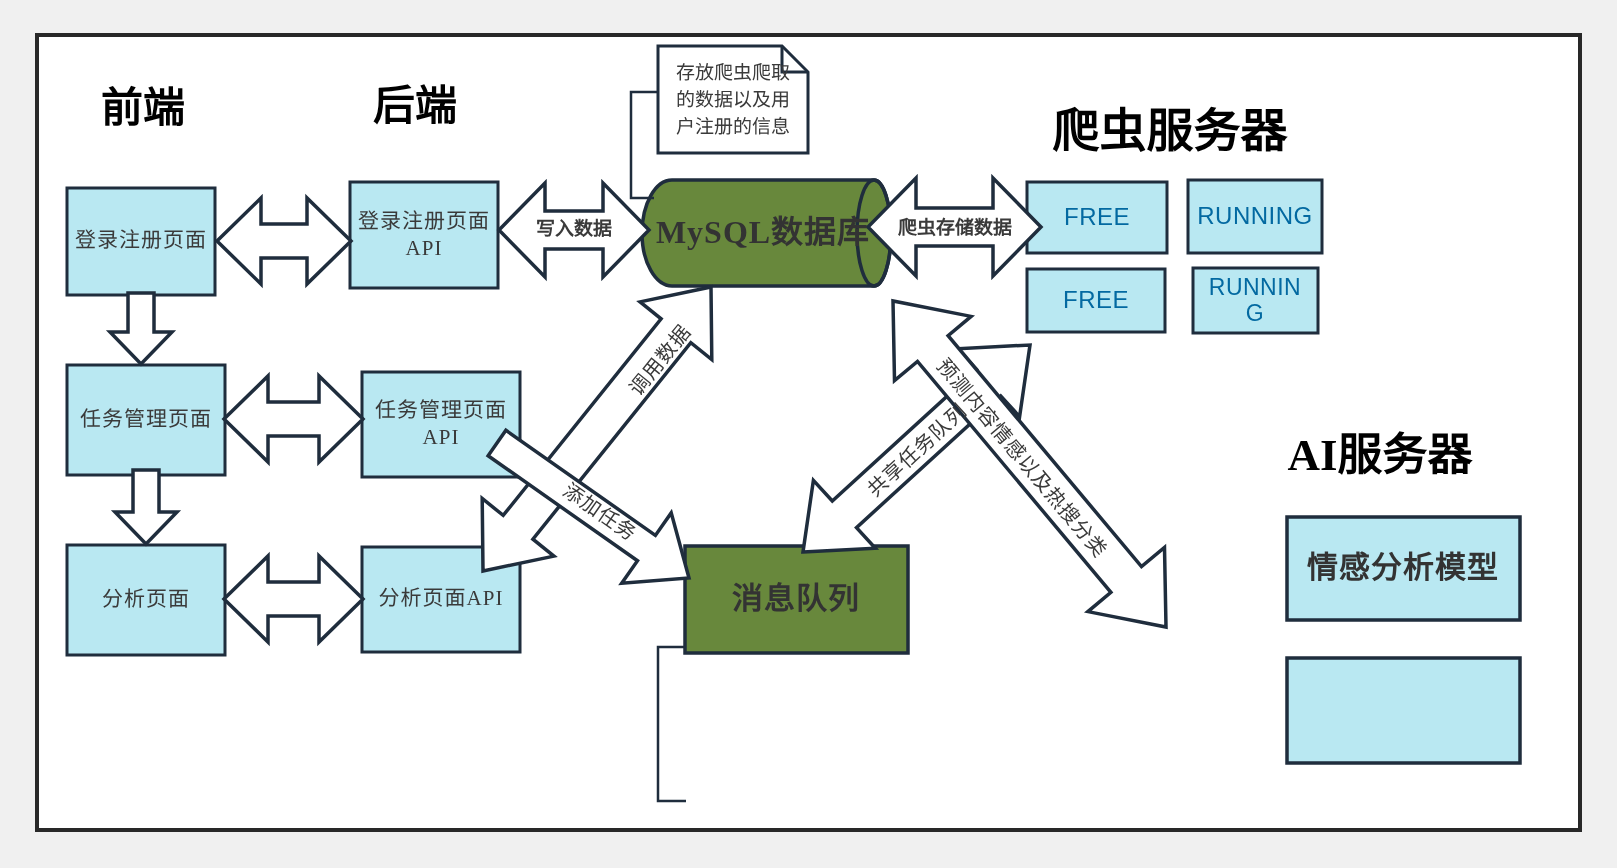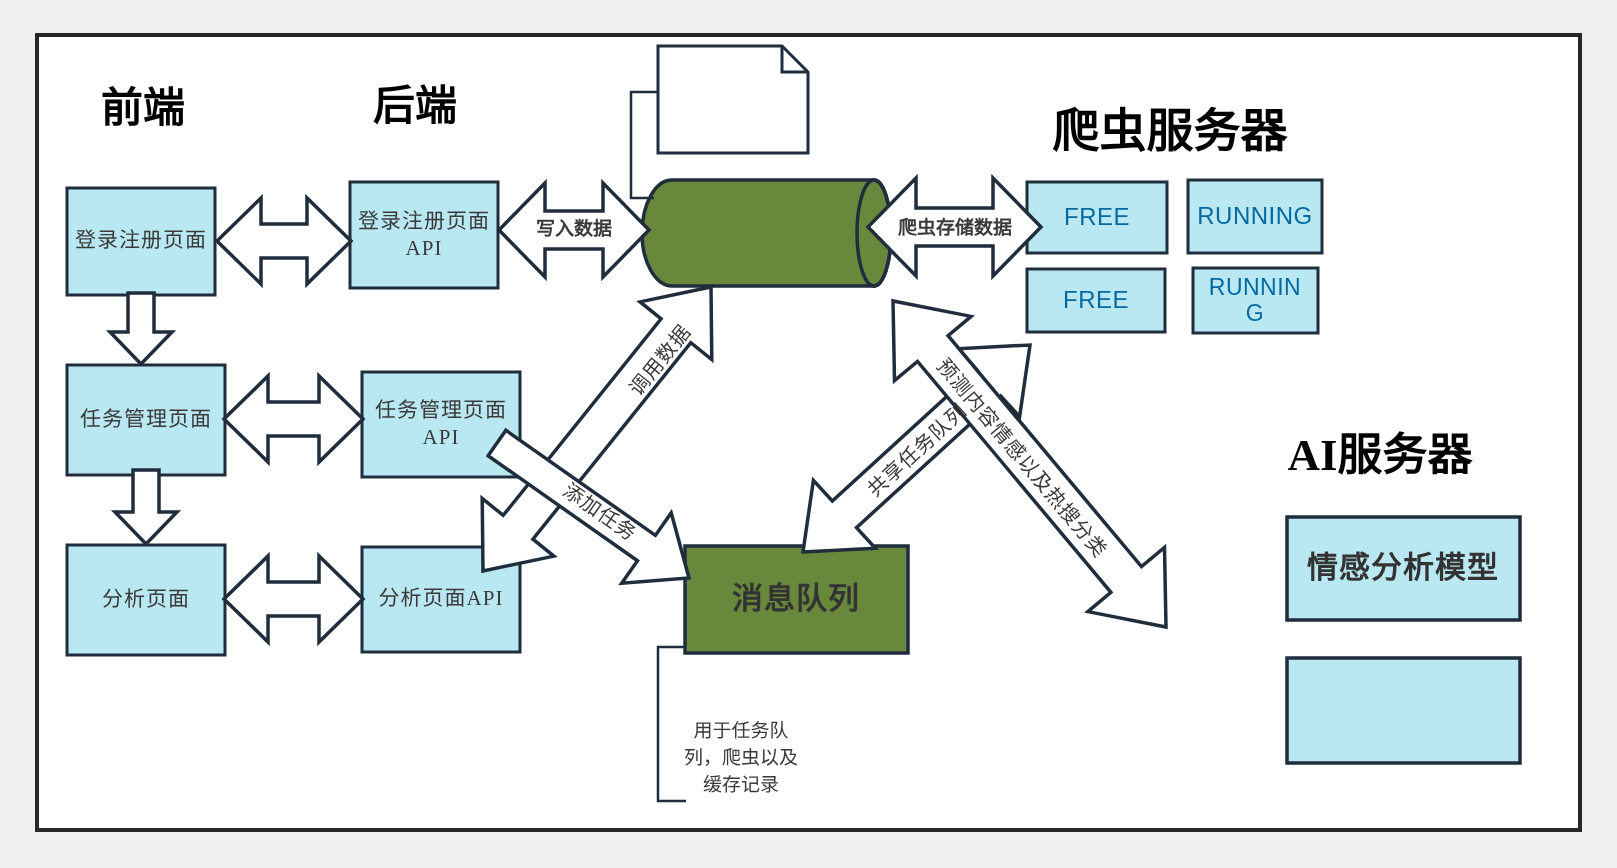--- a/index.html
+++ b/index.html
@@ -90,30 +90,31 @@
 <div class="lbl boxlbl" style="left:424px;top:235px;">
   <div>登录注册页面</div>
   <div>API</div>
 </div>
 <div class="lbl boxlbl" style="left:441px;top:424px;">
   <div>任务管理页面</div>
   <div>API</div>
 </div>
 <div class="lbl boxlbl" style="left:441px;top:599px;text-align:right;">分析页面API</div>
 
+<div class="lbl biglbl" style="left:763px;top:233px;font-size:32px;">MySQL数据库</div>
 <div class="lbl biglbl" style="left:796px;top:599px;">消息队列</div>
 
 <div class="lbl node" style="left:1097px;top:217px;">FREE</div>
 <div class="lbl node" style="left:1255px;top:216px;">RUNNING</div>
 <div class="lbl node" style="left:1096px;top:300px;">FREE</div>
 <div class="lbl node wrapnode" style="left:1255px;top:300px;">RUNNING</div>
 
 <div class="lbl biglbl" style="left:1403px;top:568px;">情感分析模型</div>
 
-<div class="lbl note" style="left:741px;top:757px;width:124px;">用于任务队列，爬虫以及缓存记录</div>
+<div class="lbl note" style="left:733px;top:99px;width:118px;">存放爬虫爬取的数据以及用户注册的信息</div>
 
 <div class="lbl small" style="left:574px;top:229px;">写入数据</div>
 <div class="lbl small" style="left:955px;top:228px;">爬虫存储数据</div>
 <div class="lbl arrlbl" style="left:660px;top:360px;transform:translate(-50%,-50%) rotate(-51deg);">调用数据</div>
 <div class="lbl arrlbl" style="left:600px;top:512px;transform:translate(-50%,-50%) rotate(35deg);">添加任务</div>
 <div class="lbl arrlbl" style="left:917px;top:450px;transform:translate(-50%,-50%) rotate(-42.5deg);">共享任务队列</div>
 <div class="lbl arrlbl" style="left:1022px;top:458px;transform:translate(-50%,-50%) rotate(50deg);">预测内容情感以及热搜分类</div>
 
 </div>
 

